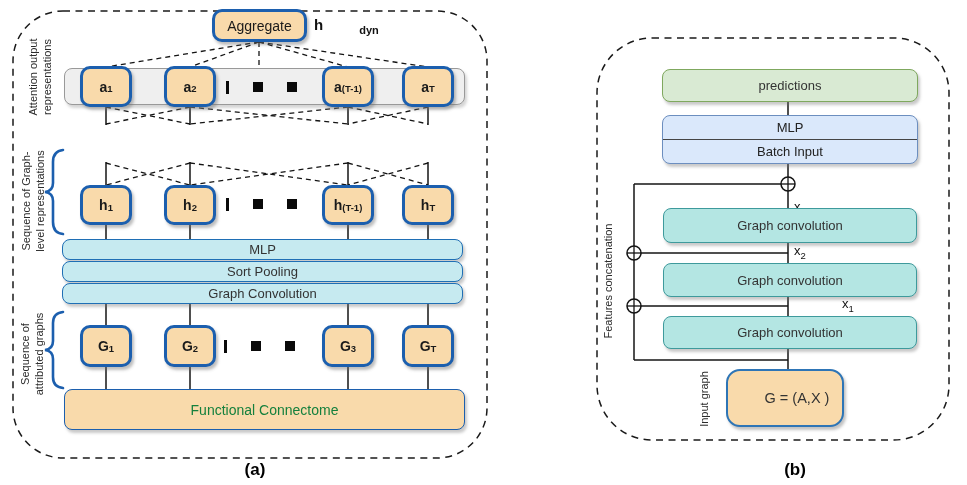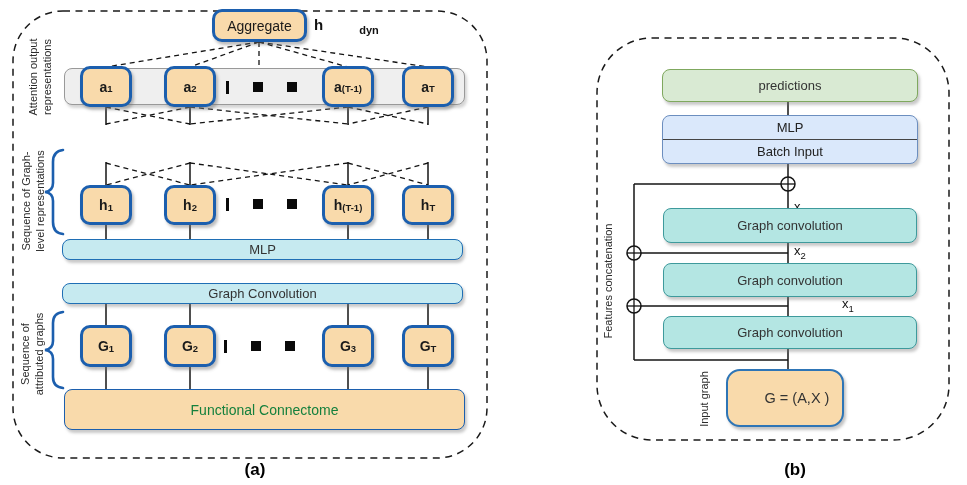--- a/index.html
+++ b/index.html
@@ -194,20 +194,23 @@
   </div>
   <div class="abs sep" style="left:226px;top:197px;height:14px;">
     <span class="bar"></span>
     <span class="sq"></span>
     <span class="sq"></span>
   </div>
 
   <div class="abs bigbox pipe" style="left:62px;top:239px;width:401px;height:21px;">
     <span>MLP</span>
   </div>
+  <div class="abs bigbox pipe" style="left:62px;top:261px;width:401px;height:21px;">
+    <span>Sort Pooling</span>
+  </div>
   <div class="abs bigbox pipe" style="left:62px;top:283px;width:401px;height:21px;">
     <span>Graph Convolution</span>
   </div>
 
   <div class="abs node" style="left:80px;top:325px;width:52px;height:42px;">
     <span>G</span>
       <sub>1</sub>
   </div>
   <div class="abs node" style="left:164px;top:325px;width:52px;height:42px;">
     <span>G</span>

